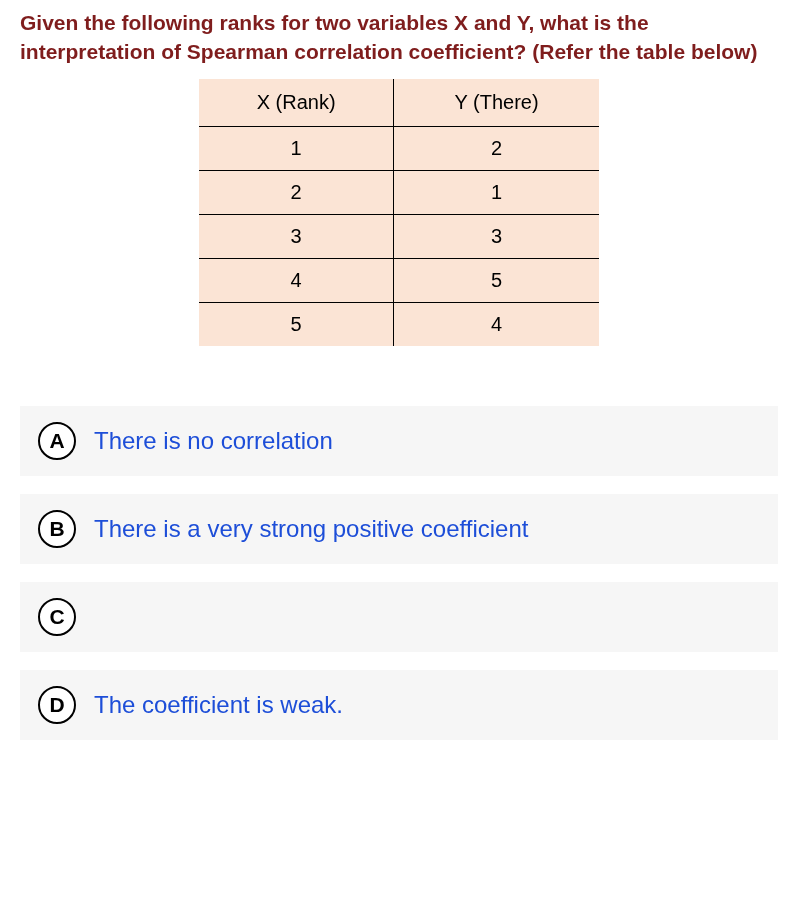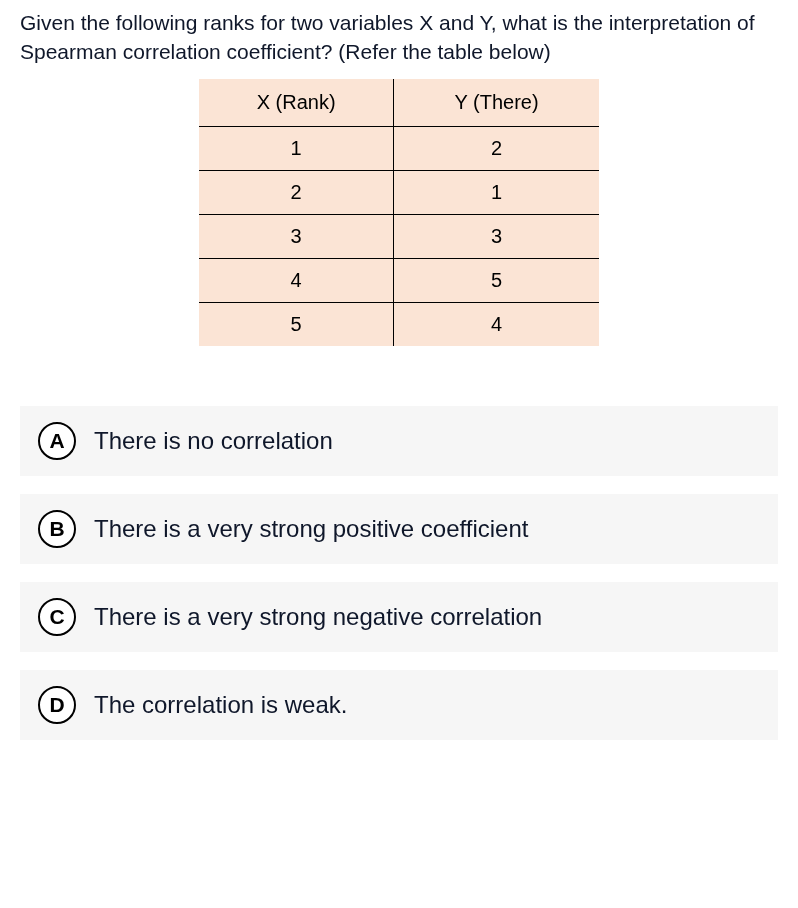--- a/index.html
+++ b/index.html
@@ -7,24 +7,24 @@
       padding: 0;
       box-sizing: border-box;
     }
     body {
       font-family: Arial, Helvetica, sans-serif;
       background: #ffffff;
       padding: 8px 20px;
       width: 798px;
     }
     .question-text {
-      font-weight: normal;
+      font-weight: bold;
       font-size: 21px;
       line-height: 1.4;
-      color: #0f172a;
+      color: #7f1d1d;
       margin-bottom: 12px;
     }
     .table-wrap {
       display: flex;
       justify-content: center;
       margin-top: 0px;
       margin-bottom: 60px;
     }
     .rank-table {
       background: #fbe4d5;
@@ -68,21 +68,21 @@
       border-radius: 50%;
       display: flex;
       align-items: center;
       justify-content: center;
       font-weight: bold;
       font-size: 21px;
       background: #fff;
     }
     .option-text {
       font-size: 24px;
-      color: #0f172a;
+      color: #1d4ed8;
     }
   </style>
 </head>
 <body>
 
 <div class="question-text">Given the following ranks for two variables X and Y, what is the interpretation of Spearman correlation coefficient? (Refer the table below)</div>
 
 <div class="table-wrap">
   <table class="rank-table">
     <thead>
@@ -120,19 +120,18 @@
   <div class="option">
     <div class="option-letter">A</div>
     <div class="option-text">There is no correlation</div>
   </div>
   <div class="option">
     <div class="option-letter">B</div>
     <div class="option-text">There is a very strong positive coefficient</div>
   </div>
   <div class="option">
     <div class="option-letter">C</div>
-    <div class="option-text">There is a very strong negative correlation</div>
   </div>
   <div class="option">
     <div class="option-letter">D</div>
-    <div class="option-text">The correlation is weak.</div>
+    <div class="option-text">The coefficient is weak.</div>
   </div>
 </div>
 
 </body></html>

